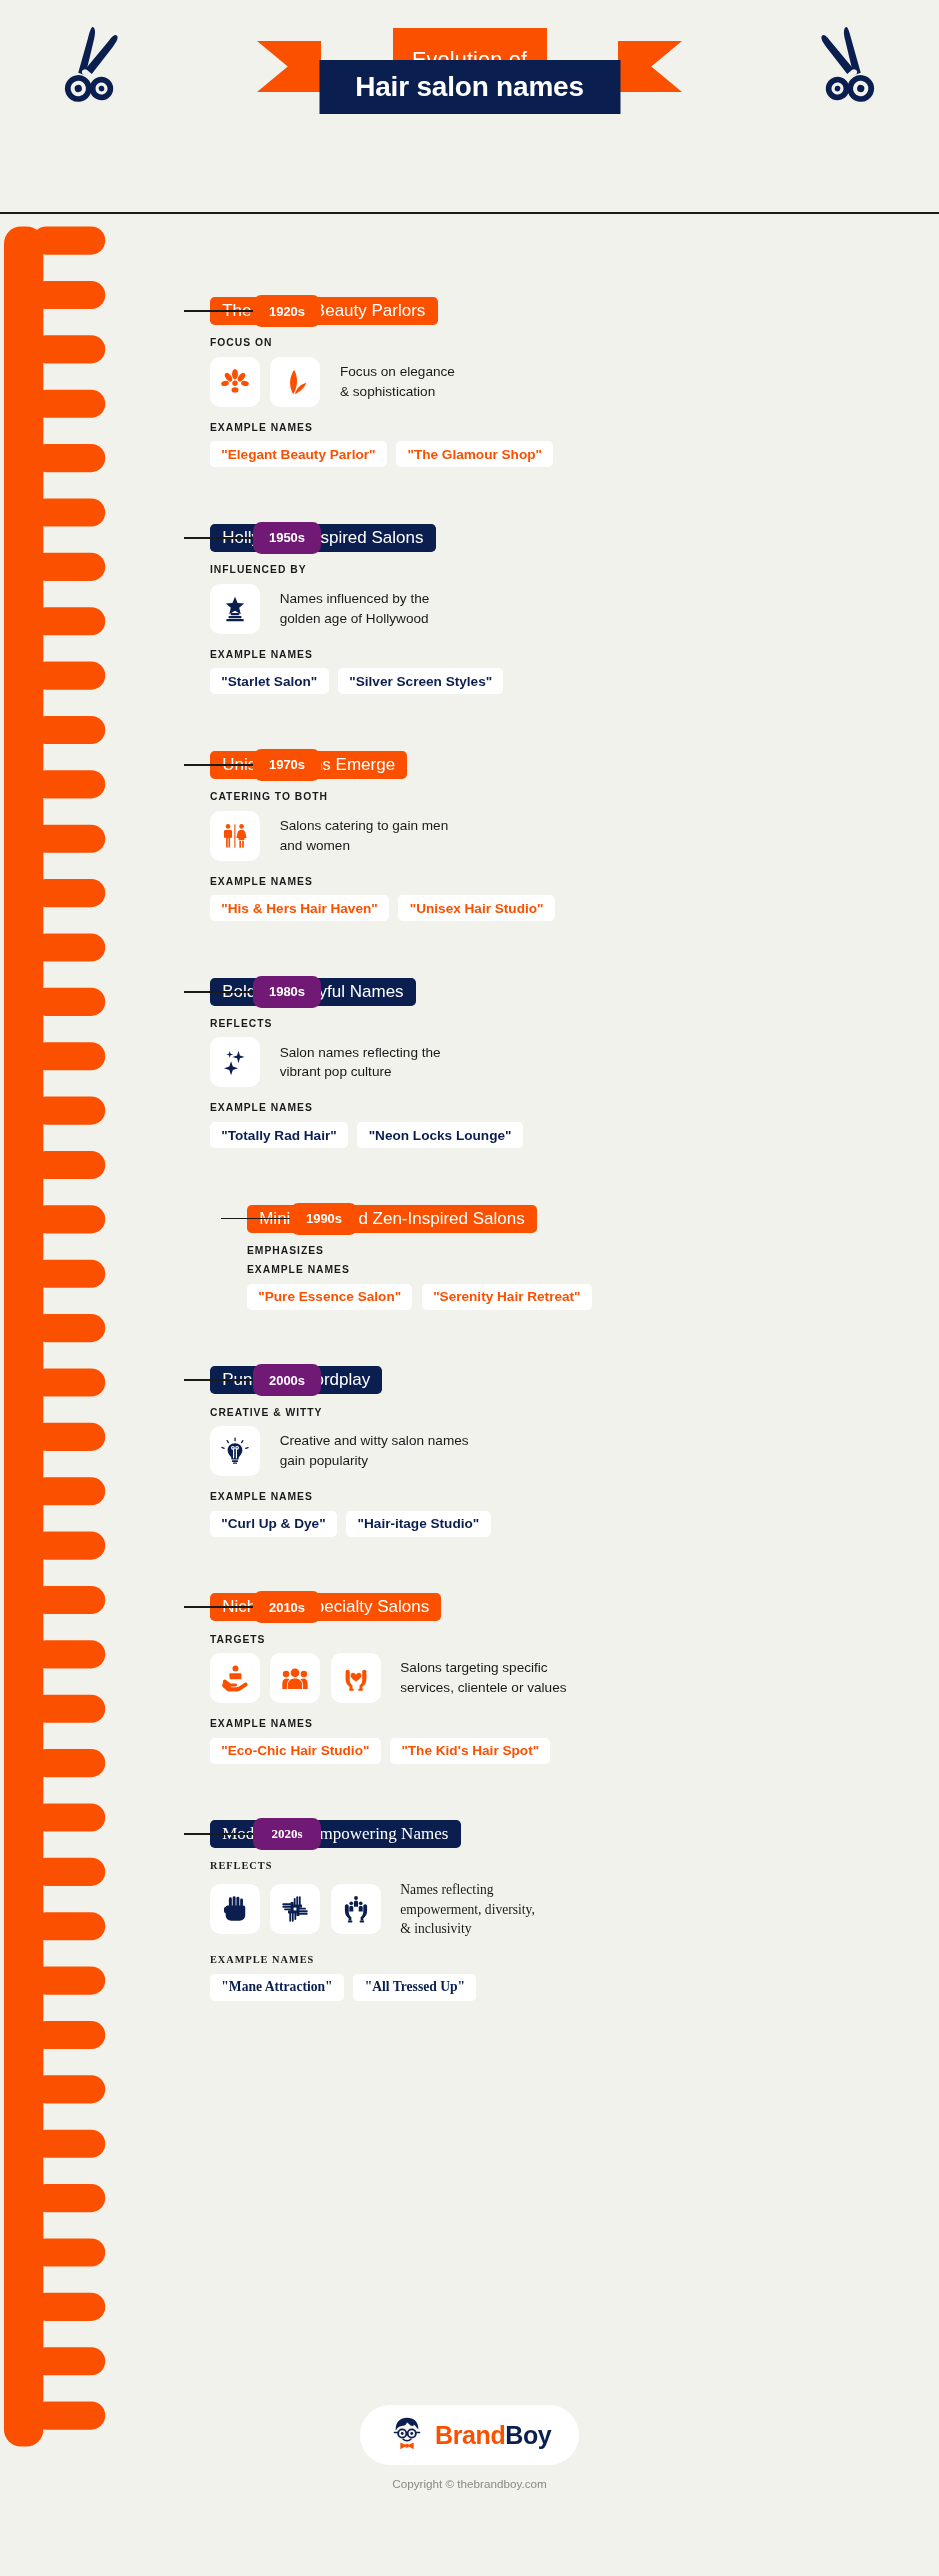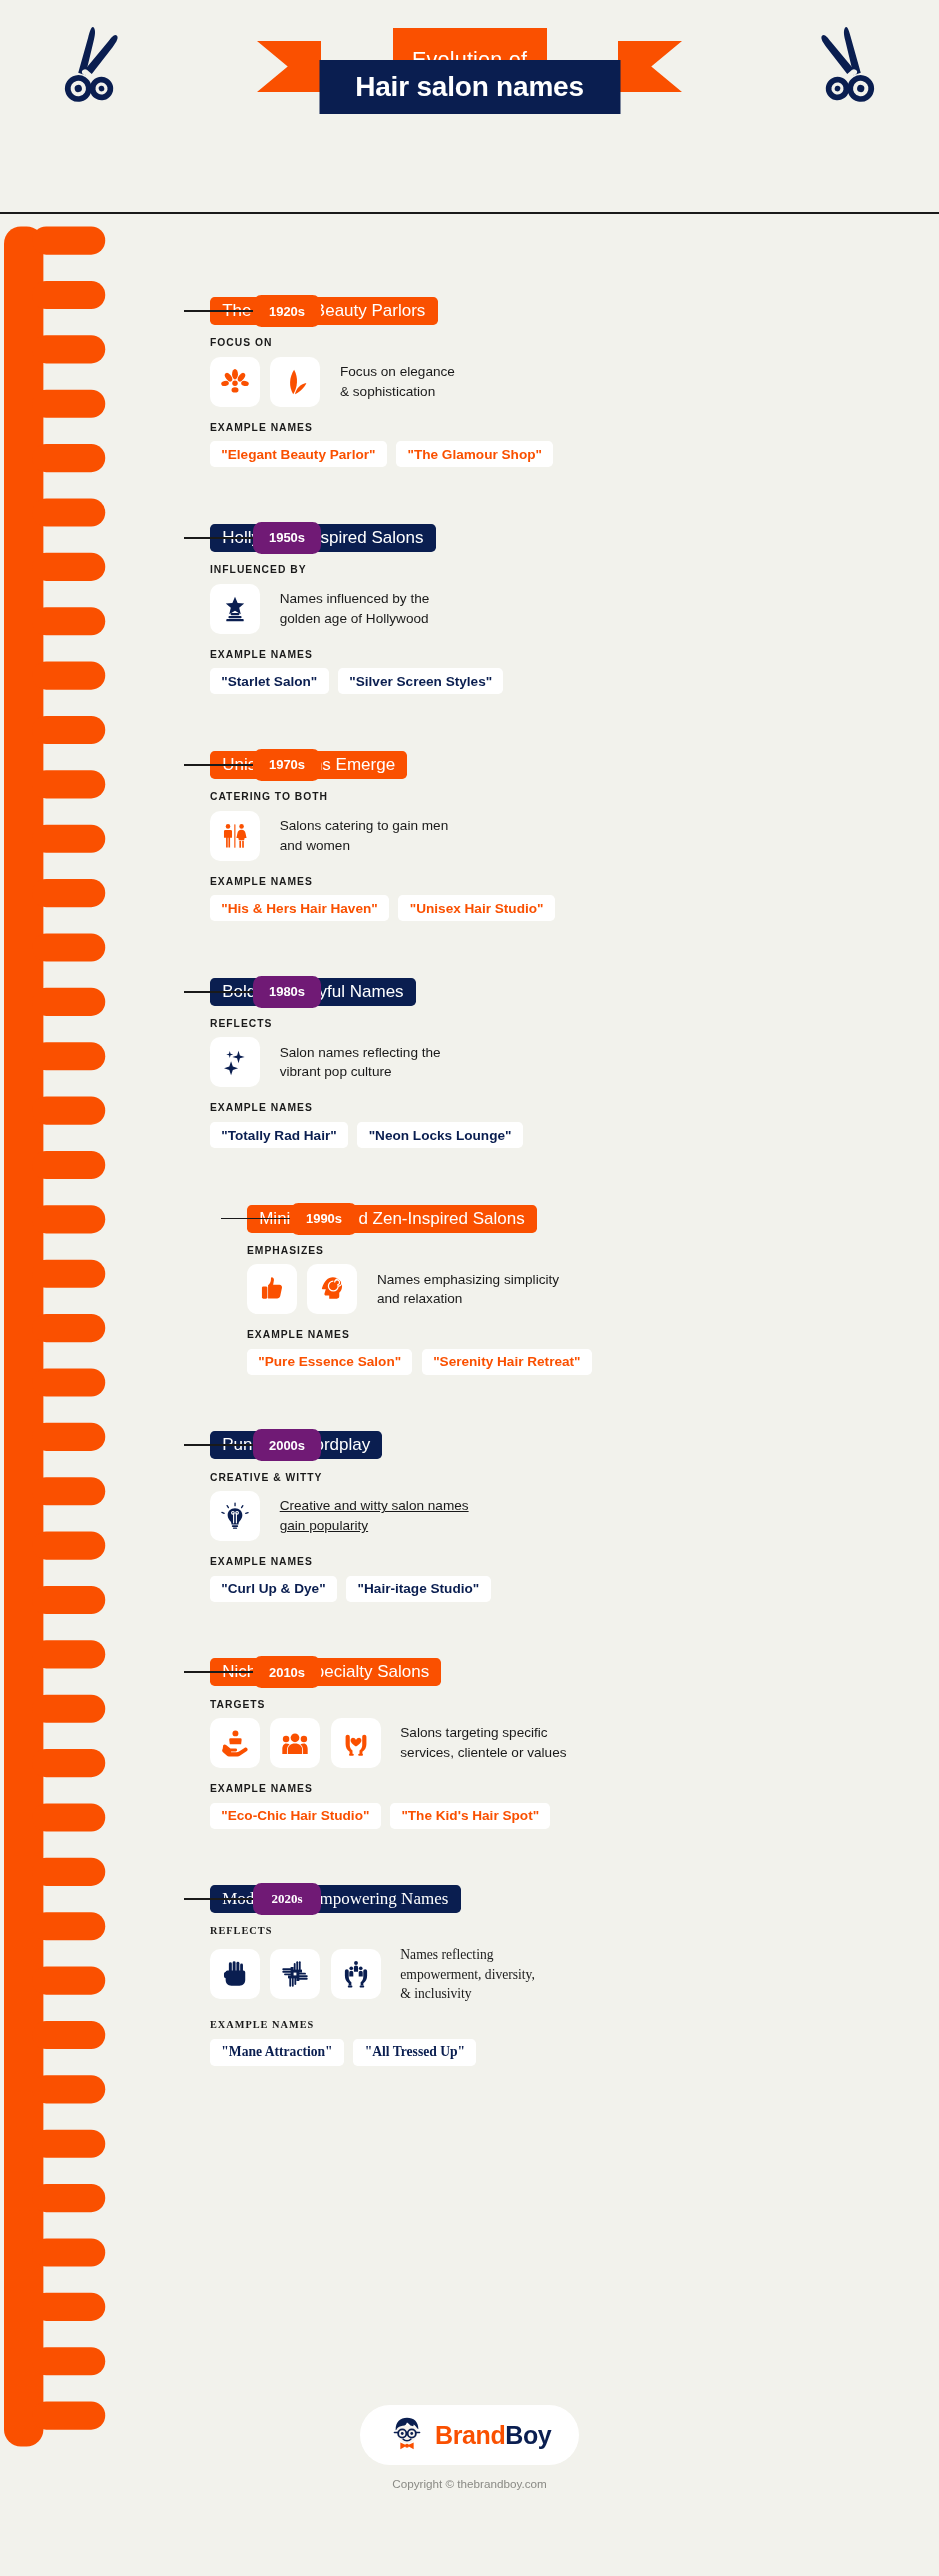--- a/index.html
+++ b/index.html
@@ -513,36 +513,20 @@
         <div class="connector"></div>
         <div class="decade orange">
           <span>1990s</span>
         </div>
         <div class="heading orange">
           <span>Minimalist and Zen-Inspired Salons</span>
         </div>
       </div>
       <div class="entry-body">
         <div class="kicker">EMPHASIZES</div>
-        <div class="icon-row">
-          <div class="icon-tile">
-            <svg width="28" height="28" viewBox="0 0 32 32" fill="#FA5000">
-              <path d="M15.5 2.5 c2 0 3 1.6 2.7 3.6 l-0.9 5.1 h7.2 c2 0 3.3 1.6 2.9 3.5 l-2 9.3 c-0.4 1.8 -1.8 2.9 -3.6 2.9 h-10.3 v-15.2 c2.2 -1.5 3.3 -4 3.3 -7 c0 -1.4 0.2 -2.2 0.7 -2.2 Z"></path>
-              <rect x="4.5" y="13" width="6.2" height="14" rx="1.6"></rect>
-            </svg>
-          </div>
-          <div class="icon-tile">
-            <svg width="28" height="28" viewBox="0 0 32 32" fill="#FA5000">
-              <path d="M17 2.5 c6.2 0 10.5 4.6 10.5 10.4 c0 3.2 -1.3 5.6 -3.2 7.3 l0 4.2 c0 1.6 -1 2.6 -2.6 2.6 h-8.9 v-3.6 h-3.4 c-1.6 0 -2.4 -1 -2 -2.4 l1.5 -4.7 h-2.9 c-1.4 0 -2 -0.9 -1.2 -2.1 C7.2 7.2 11.3 2.5 17 2.5 Z"></path>
-              <path d="M17.5 7 a5.6 5.6 0 1 0 5.6 5.6 a4.1 4.1 0 1 0 -4.1 -4.1 a2.8 2.8 0 1 1 2.8 2.8" fill="none" stroke="#FFFFFF" stroke-width="1.4"></path>
-            </svg>
-          </div>
-          <div class="desc" style="white-space:pre-line;">Names emphasizing simplicity
-and relaxation</div>
-        </div>
         <div class="kicker">EXAMPLE NAMES</div>
         <div class="names-row">
           <div class="name-chip orange">"Pure Essence Salon"</div>
           <div class="name-chip orange">"Serenity Hair Retreat"</div>
         </div>
       </div>
     </div>
 
     <div class="entry" style="padding-top:45px;">
       <div class="entry-head">
@@ -570,21 +554,21 @@
                 <rect x="28.9" y="10.4" width="1.5" height="4.2" rx="0.7" transform="rotate(70 29.6 12.5)"></rect>
               </g>
               <g fill="none" stroke="#FFFFFF" stroke-width="1.3" stroke-linecap="round">
                 <path d="M14.4 13.2 v10.6"></path>
                 <path d="M17.6 13.2 v10.6"></path>
                 <circle cx="13.6" cy="12.3" r="1.5"></circle>
                 <circle cx="18.4" cy="12.3" r="1.5"></circle>
               </g>
             </svg>
           </div>
-          <div class="desc" style="white-space:pre-line;text-decoration:underline;">Creative and witty salon names
+          <div class="desc" style="white-space:pre-line;">Creative and witty salon names
 gain popularity</div>
         </div>
         <div class="kicker">EXAMPLE NAMES</div>
         <div class="names-row">
           <div class="name-chip navy">"Curl Up &amp; Dye"</div>
           <div class="name-chip navy">"Hair-itage Studio"</div>
         </div>
       </div>
     </div>
 

